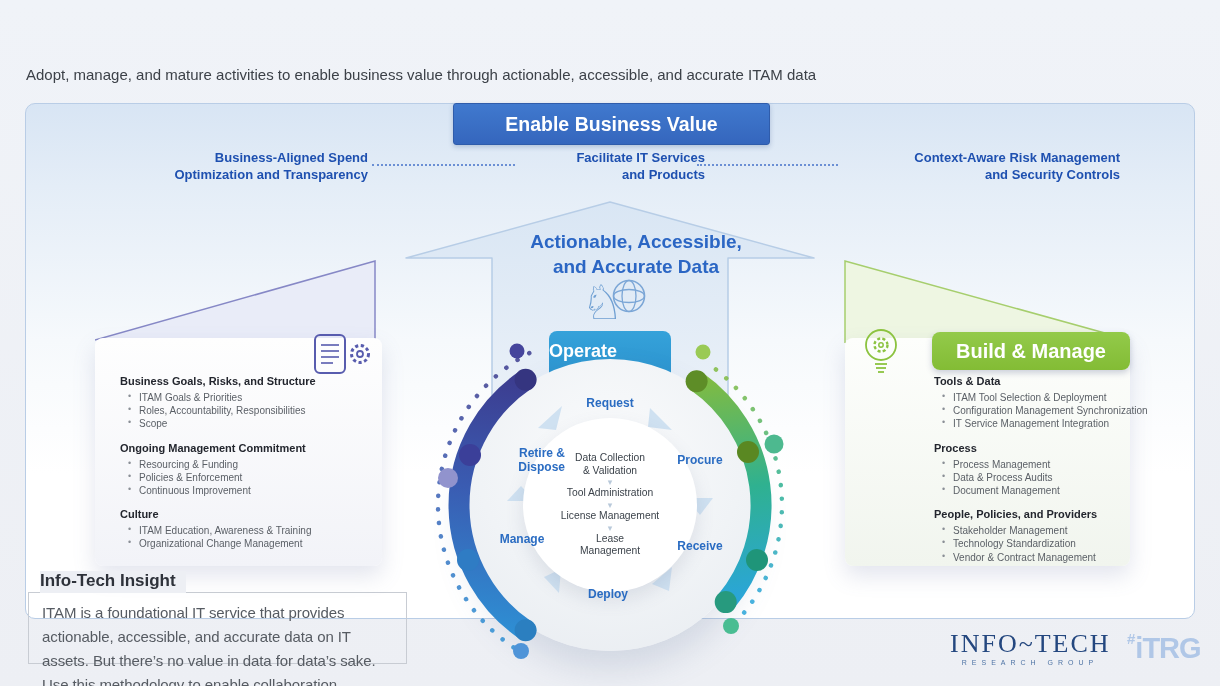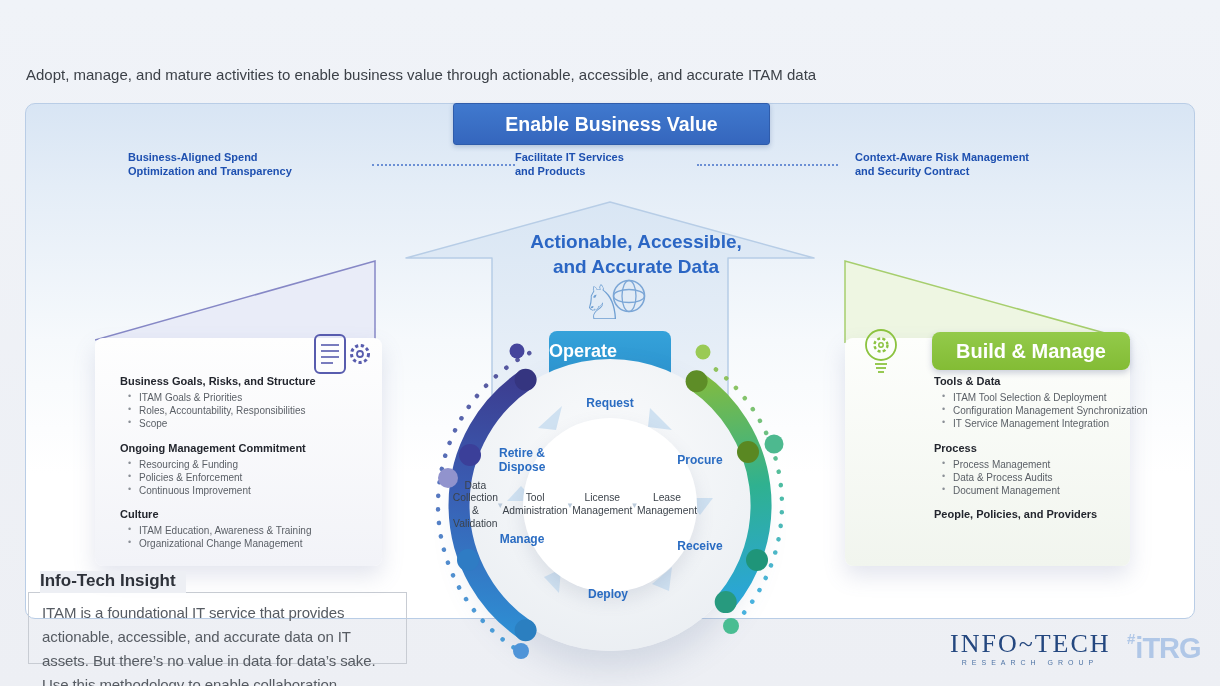--- a/index.html
+++ b/index.html
@@ -11,21 +11,21 @@
   .subtitle{position:absolute;left:26px;top:66px;font-size:15px;color:#3c4148;}
   
   .main-panel{position:absolute;left:25px;top:103px;width:1168px;height:514px;border-radius:10px;
         border:1px solid #b9cde6;
         background:linear-gradient(180deg,#d8e5f4 0%,#e4edf7 16%,#f6f9fc 46%,#ffffff 72%,#ffffff 100%);
         z-index:1;}
   .banner{position:absolute;left:453px;top:103px;width:315px;height:40px;z-index:2;
         background:linear-gradient(180deg,#4079ce,#3566bd);border:1px solid #2f5cab;border-radius:3px;
         display:flex;align-items:center;justify-content:center;
         color:#fff;font-size:19.5px;font-weight:bold;box-shadow:0 2px 5px rgba(40,70,130,.25);}
-  .pillar{position:absolute;z-index:2;font-size:11px;font-weight:bold;color:#1e50b0;text-align:left;line-height:1.3;}
+  .pillar{position:absolute;z-index:2;font-size:13px;font-weight:bold;color:#1e50b0;text-align:right;line-height:1.3;}
   .pillar-left{left:128px;top:150px;width:240px;}
   .pillar-center{left:515px;top:150px;width:190px;}
   .pillar-right{left:855px;top:150px;width:265px;}
   .dotted{position:absolute;z-index:2;border-top:2px dotted #6b8fd4;height:0;}
   .dotted-1{left:372px;top:164px;width:143px;}
   .dotted-2{left:697px;top:164px;width:141px;}
   
   .arrow-svg{position:absolute;left:400px;top:198px;z-index:2;}
   .arrow-label{position:absolute;left:506px;top:230px;width:260px;z-index:3;text-align:center;
         font-size:19px;font-weight:bold;color:#2b66c4;line-height:1.3;}
@@ -35,30 +35,30 @@
         font-family:"DejaVu Sans",sans-serif;}
   
   .operate-box{position:absolute;left:549px;top:331px;width:122px;height:58px;z-index:3;
         background:linear-gradient(180deg,#35a2da,#2a90cc);border-radius:8px 8px 0 0;}
   .big-circle{position:absolute;left:464px;top:359px;width:292px;height:292px;border-radius:50%;z-index:4;
         background:radial-gradient(circle at 50% 35%,#fafbfc 0%,#f0f3f6 55%,#e7ebf0 100%);
         box-shadow:0 18px 32px rgba(90,110,150,.18);}
   .ring-svg{position:absolute;left:420px;top:315px;z-index:5;}
   .inner-circle{position:absolute;left:523px;top:418px;width:174px;height:174px;border-radius:50%;z-index:6;
         background:#ffffff;box-shadow:0 8px 18px rgba(100,115,145,.16);
-        display:flex;flex-direction:row;align-items:center;justify-content:flex-end;}
+        display:flex;flex-direction:column;align-items:center;justify-content:center;}
   .center-item{font-size:10.3px;color:#3c434b;text-align:center;line-height:1.22;}
   .center-item span{display:block;}
   .mini-arrow{font-size:9px;line-height:.9;color:#b9c9da;margin:1px 0;}
   .operate-label{position:absolute;left:549px;top:341px;width:122px;z-index:7;text-align:left;
         color:#fff;font-size:18px;font-weight:bold;}
   .stage{position:absolute;z-index:7;font-size:12px;font-weight:bold;color:#2a6cc2;text-align:center;line-height:1.2;}
   .stage-request{left:550px;top:396px;width:120px;}
   .stage-retire{left:479px;top:446px;width:86px;}
-  .stage-retire span{display:block;}
+  .stage-retire span{display:block;text-align:right;}
   .stage-procure{left:660px;top:453px;width:80px;}
   .stage-manage{left:482px;top:532px;width:80px;}
   .stage-receive{left:660px;top:539px;width:80px;}
   .stage-deploy{left:568px;top:587px;width:80px;}
   
   .pennant{position:absolute;z-index:2;}
   .card{position:absolute;top:338px;width:287px;height:228px;z-index:3;border-radius:8px;
         background:linear-gradient(180deg,#fefefe 0%,#f2f3f8 100%);
         box-shadow:0 10px 22px rgba(100,110,160,.18);}
   .card-left{left:95px;}
@@ -105,21 +105,21 @@
   <div class="pillar pillar-left">
     <span>Business-Aligned Spend</span><br>
     <span>Optimization and Transparency</span>
   </div>
   <div class="pillar pillar-center">
     <span>Facilitate IT Services</span><br>
     <span>and Products</span>
   </div>
   <div class="pillar pillar-right">
     <span>Context-Aware Risk Management</span><br>
-    <span>and Security Contract</span>
+    <span>and Security Controls</span>
   </div>
   <div class="dotted dotted-1"></div>
   <div class="dotted dotted-2"></div>
 
   <svg class="arrow-svg" width="420" height="260" viewBox="0 0 420 260">
     <defs>
       <linearGradient id="ag" x1="0" y1="0" x2="0" y2="1">
         <stop offset="0" stop-color="#d9e6f4"></stop>
           <stop offset="1" stop-color="#eef3f9"></stop>
       </linearGradient>
@@ -272,20 +272,25 @@
       <li>Configuration Management Synchronization</li>
       <li>IT Service Management Integration</li>
     </ul>
     <div class="sec-heading">Process</div>
     <ul>
       <li>Process Management</li>
       <li>Data &amp; Process Audits</li>
       <li>Document Management</li>
     </ul>
     <div class="sec-heading">People, Policies, and Providers</div>
+    <ul>
+      <li>Stakeholder Management</li>
+      <li>Technology Standardization</li>
+      <li>Vendor &amp; Contract Management</li>
+    </ul>
   </div>
 
   <div class="insight-heading">Info-Tech Insight</div>
   <div class="insight-box">
     <div class="insight-body">ITAM is a foundational IT service that provides actionable, accessible, and accurate data on IT assets. But there’s no value in data for data’s sake. Use this methodology to enable collaboration between ITAM, the business, and IT to develop an approach to ITAM that maximizes the value the ITAM team can deliver as service providers.</div>
   </div>
 
   <div class="infotech-logo">
     <div class="infotech-word">INFO~TECH</div>
     <div class="infotech-sub">RESEARCH GROUP</div>

